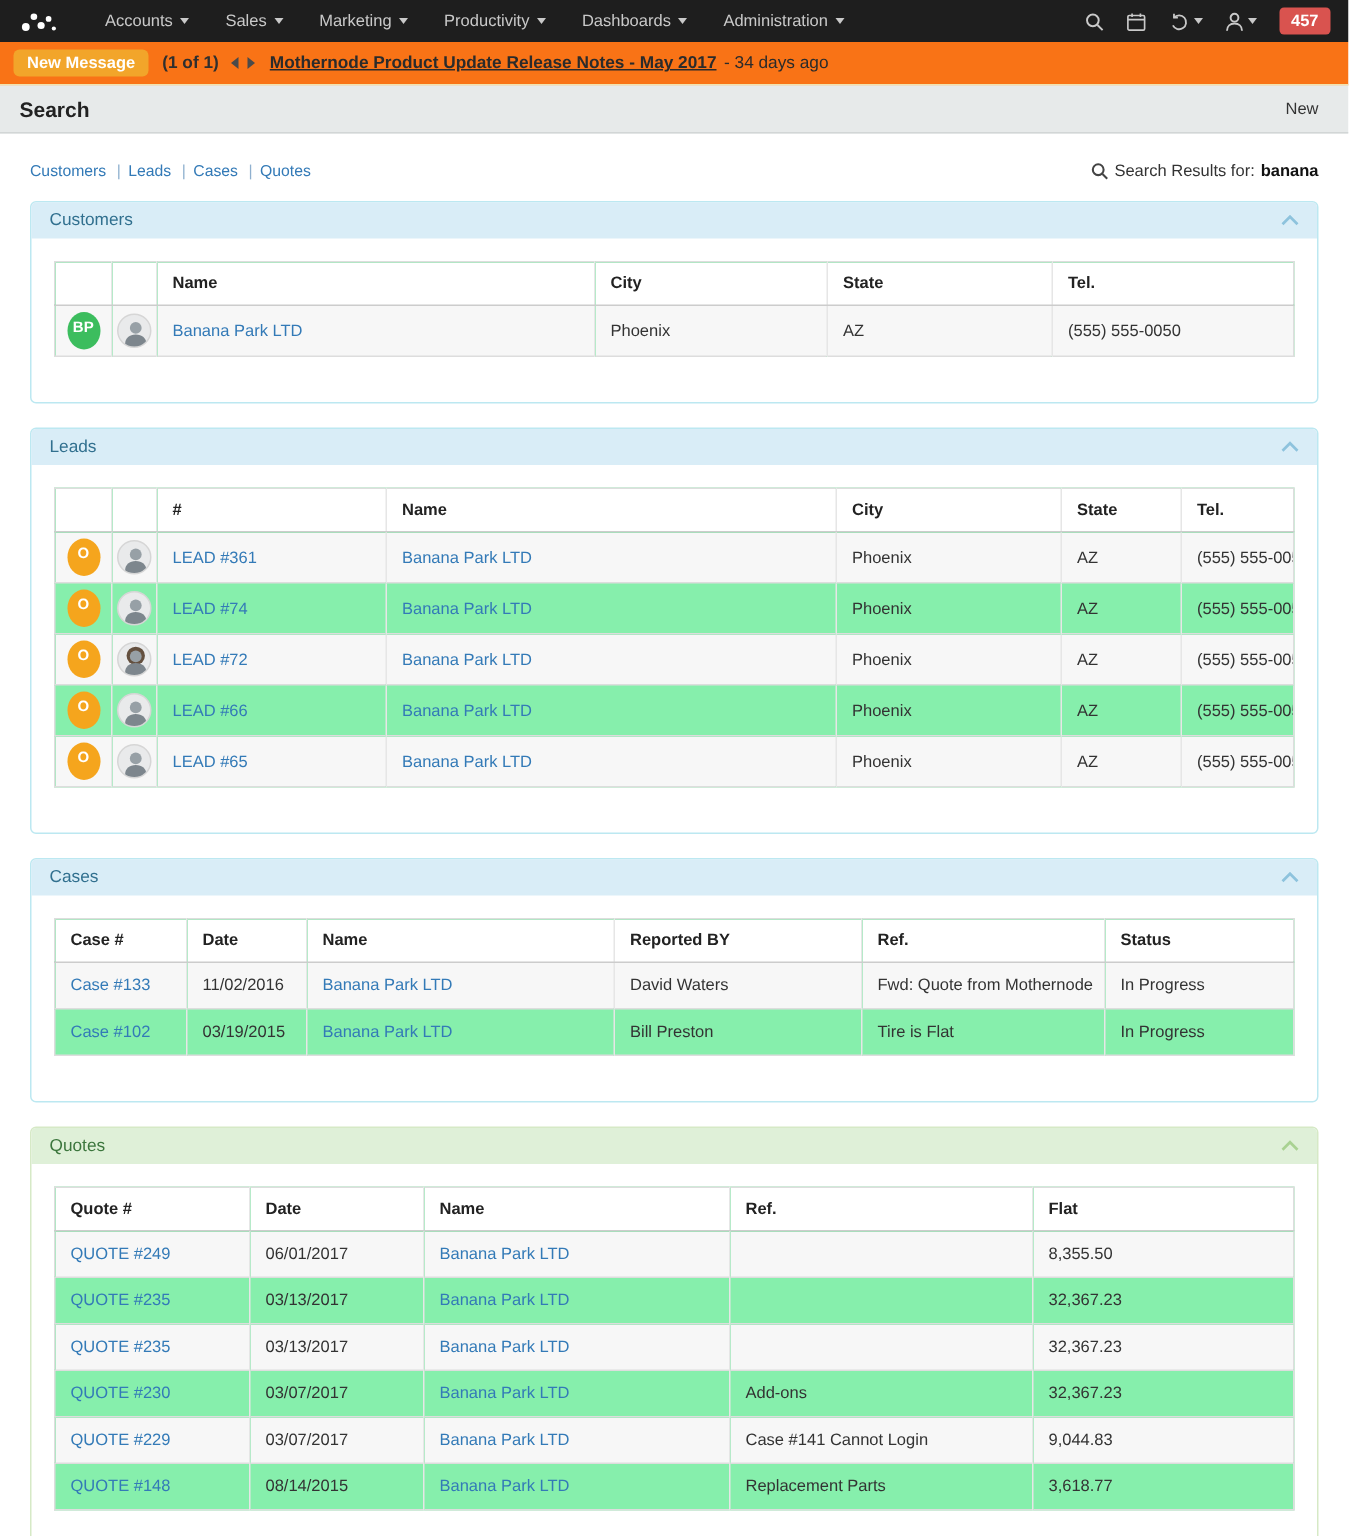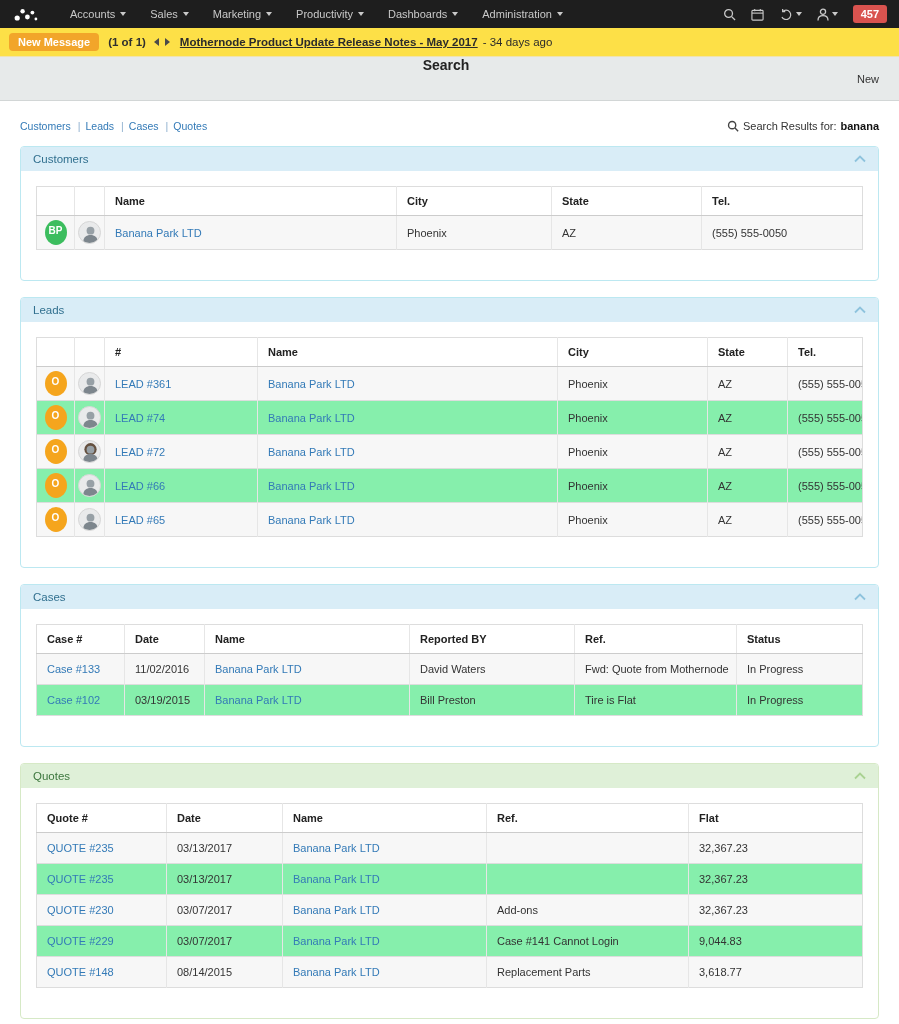--- a/index.html
+++ b/index.html
@@ -11,31 +11,31 @@
   .topnav { height:28px; background:#1e1e1e; display:flex; align-items:center; padding:0 12px 0 14px; }
   .logo { display:flex; align-items:center; margin-right:20px; cursor:pointer; }
   .nav-items { display:flex; align-items:center; }
   .nav-item { color:#c9c9c9; font-size:11px; padding:0 12px; height:28px; display:flex; align-items:center; gap:5px; }
   .caret-down { width:0; height:0; border-left:3px solid transparent; border-right:3px solid transparent; border-top:4px solid #c9c9c9; display:inline-block; }
   .nav-right { margin-left:auto; display:flex; align-items:center; gap:15px; }
   .nav-icon { display:flex; align-items:center; gap:3px; }
   .count-badge { background:#d9534f; color:#fff; font-size:11px; font-weight:bold; padding:2px 8px; border-radius:3px; line-height:14px; }
 
   
-  .alert-bar { height:29px; background:#fde047; border-bottom:1px solid #f0e3ae; display:flex; align-items:center; padding:0 9px; font-size:11.5px; color:#2f2f2f; }
+  .alert-bar { height:29px; background:#f97316; border-bottom:1px solid #f0e3ae; display:flex; align-items:center; padding:0 9px; font-size:11.5px; color:#2f2f2f; }
   .new-msg-badge { background:#f2a52a; color:#fff; font-weight:bold; font-size:11px; padding:3px 9px; border-radius:4px; margin-right:9px; white-space:nowrap; }
   .pager { font-weight:bold; margin-right:8px; }
   .tri { width:0; height:0; display:inline-block; cursor:pointer; }
   .tri-left  { border-top:4px solid transparent; border-bottom:4px solid transparent; border-right:5px solid #4a4a4a; margin-right:6px; }
   .tri-right { border-top:4px solid transparent; border-bottom:4px solid transparent; border-left:5px solid #4a4a4a; margin-right:10px; }
   .alert-link { color:#2b2b2b; font-weight:bold; text-decoration:underline; margin-right:5px; }
   .alert-suffix { font-weight:normal; color:#2b2b2b; }
 
   
-  .page-header { height:44px; background:#e7eaea; border-bottom:1px solid #d2d6d6; display:flex; align-items:center; padding:0 20px 0 13px;flex-direction:column; }
+  .page-header { height:32px; background:#e7eaea; border-bottom:1px solid #d2d6d6; display:flex; align-items:center; padding:0 20px 0 13px; }
   .page-title { font-size:14px; font-weight:bold; color:#222; margin:0; }
   .new-link { margin-left:auto; font-size:11px; color:#333; }
 
   
   .content { padding:17px 20px 0; }
   .content-top { display:flex; align-items:center; margin:2px 0 14px; }
   .filter-links { display:flex; align-items:center; font-size:10.5px; }
   .filter-link { color:#337ab7; }
   .filter-link::after { content:"|"; color:#8fb0cf; margin:0 5px 0 7px; }
   .filter-link:last-child::after { content:none; }
@@ -441,20 +441,27 @@
               <tr>
             <th>Quote #</th>
             <th>Date</th>
             <th>Name</th>
             <th>Ref.</th>
             <th>Flat</th>
           </tr>
             </thead>
           <tbody>
 
+              <tr>
+                <td><a class="cell-link">QUOTE #249</a></td>
+                <td>06/01/2017</td>
+                <td><a class="cell-link">Banana Park LTD</a></td>
+                <td></td>
+                <td>8,355.50</td>
+              </tr>
 
               <tr>
                 <td><a class="cell-link">QUOTE #235</a></td>
                 <td>03/13/2017</td>
                 <td><a class="cell-link">Banana Park LTD</a></td>
                 <td></td>
                 <td>32,367.23</td>
               </tr>
 
               <tr>

